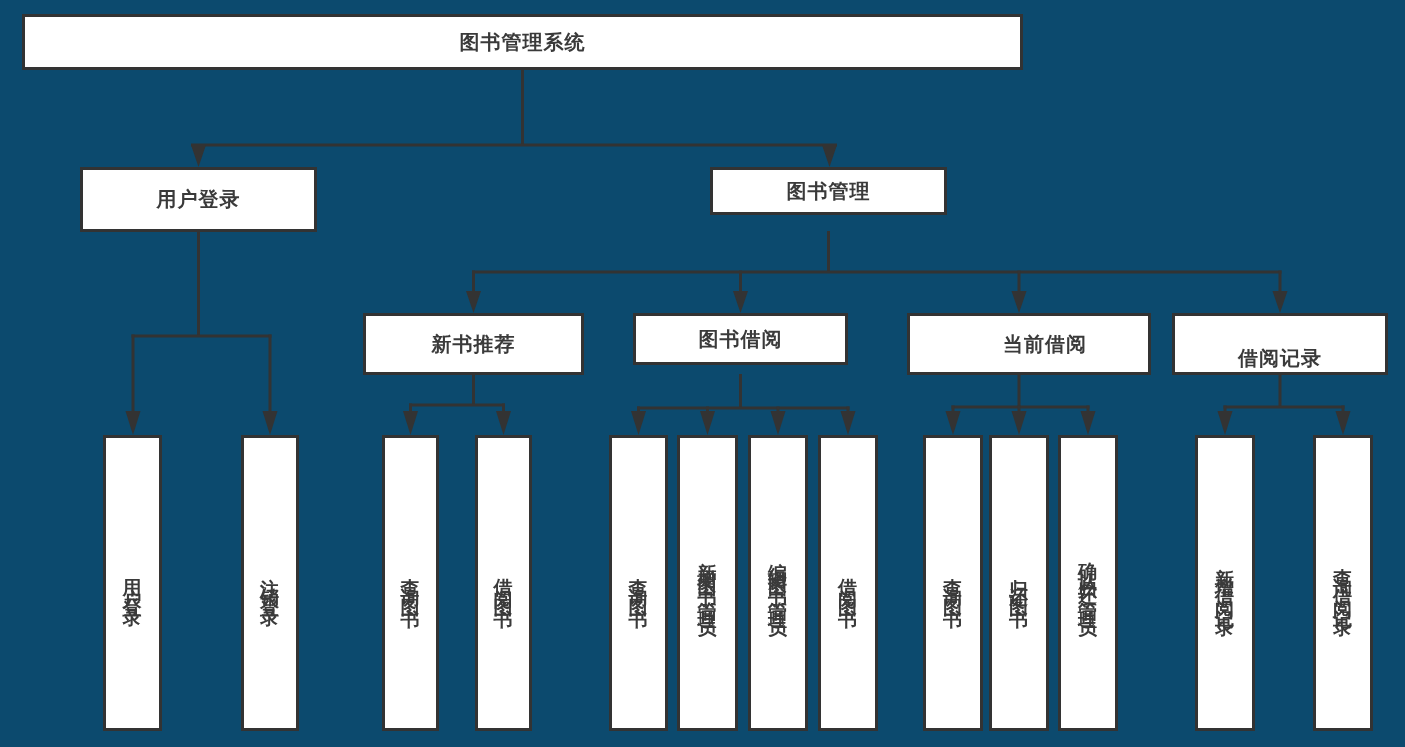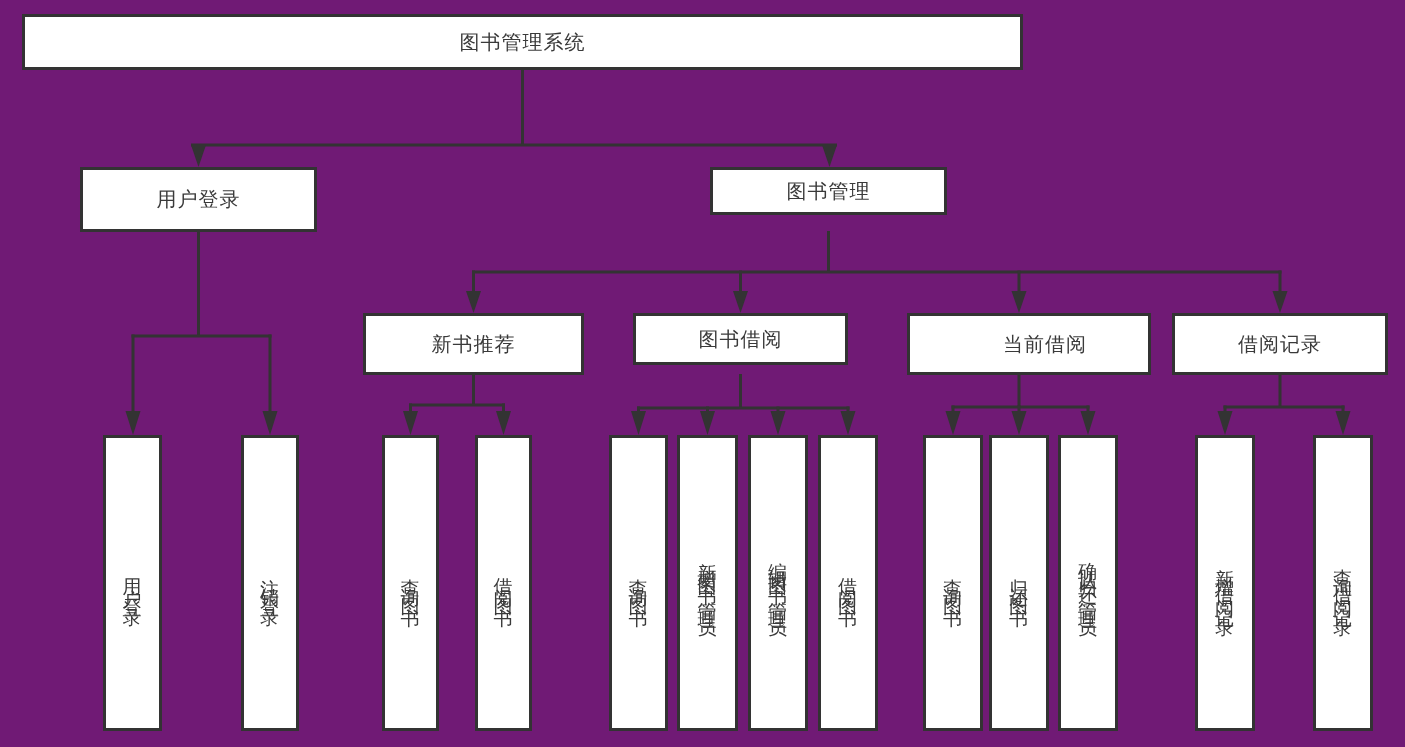--- a/index.html
+++ b/index.html
@@ -1,18 +1,18 @@
 <!DOCTYPE html>
 <html><head>
 <meta charset="utf-8">
 <style>
   html,body{margin:0;padding:0;background:#ffffff;}
   #canvas{
-    position:relative;width:1405px;height:747px;background:#701a75;overflow:hidden;
-    font-family:"Liberation Sans",sans-serif;color:#3a3a3a;
+    position:relative;width:1405px;height:747px;background:#0c4a6e;overflow:hidden;
+    font-family:"Liberation Sans",sans-serif;color:#3a3a3a;font-weight:bold;
   }
   .node{
     position:absolute;box-sizing:border-box;border:3px solid #333333;background:#ffffff;
     display:flex;align-items:center;justify-content:center;
     font-size:20px;color:#3a3a3a;letter-spacing:1px;white-space:nowrap;
   }
   .vnode{
     position:absolute;box-sizing:border-box;border:3px solid #333333;background:#ffffff;
     writing-mode:vertical-rl;display:flex;align-items:center;justify-content:center;
     font-size:19px;color:#3a3a3a;letter-spacing:10px;line-height:1;
@@ -25,21 +25,21 @@
     position:absolute;right:4px;bottom:4px;font-size:21px;color:#b5b5ba;
     letter-spacing:0.5px;white-space:nowrap;
   }
   
   #root-box{left:22px;top:14px;width:1001px;height:56px;}
   #n-user-login{left:80px;top:167px;width:237px;height:65px;}
   #n-book-mgmt{left:710px;top:167px;width:237px;height:48px;}
   #n-new-book{left:363px;top:313px;width:221px;height:62px;}
   #n-borrow{left:633px;top:313px;width:215px;height:52px;}
   #n-current{left:907px;top:313px;width:244px;height:62px;padding-left:32px;}
-  #n-records{left:1172px;top:313px;width:216px;height:62px;}
+  #n-records{left:1172px;top:313px;width:216px;height:62px;align-items:flex-end;}
   #l-a1{left:103px;top:435px;width:59px;height:296px;}
   #l-a2{left:241px;top:435px;width:58px;height:296px;}
   #l-b1{left:382px;top:435px;width:57px;height:296px;}
   #l-b2{left:475px;top:435px;width:57px;height:296px;}
   #l-c1{left:609px;top:435px;width:59px;height:296px;}
   #l-c2{left:677px;top:435px;width:61px;height:296px;}
   #l-c3{left:748px;top:435px;width:60px;height:296px;}
   #l-c4{left:818px;top:435px;width:60px;height:296px;}
   #l-d1{left:923px;top:435px;width:60px;height:296px;}
   #l-d2{left:989px;top:435px;width:60px;height:296px;}

